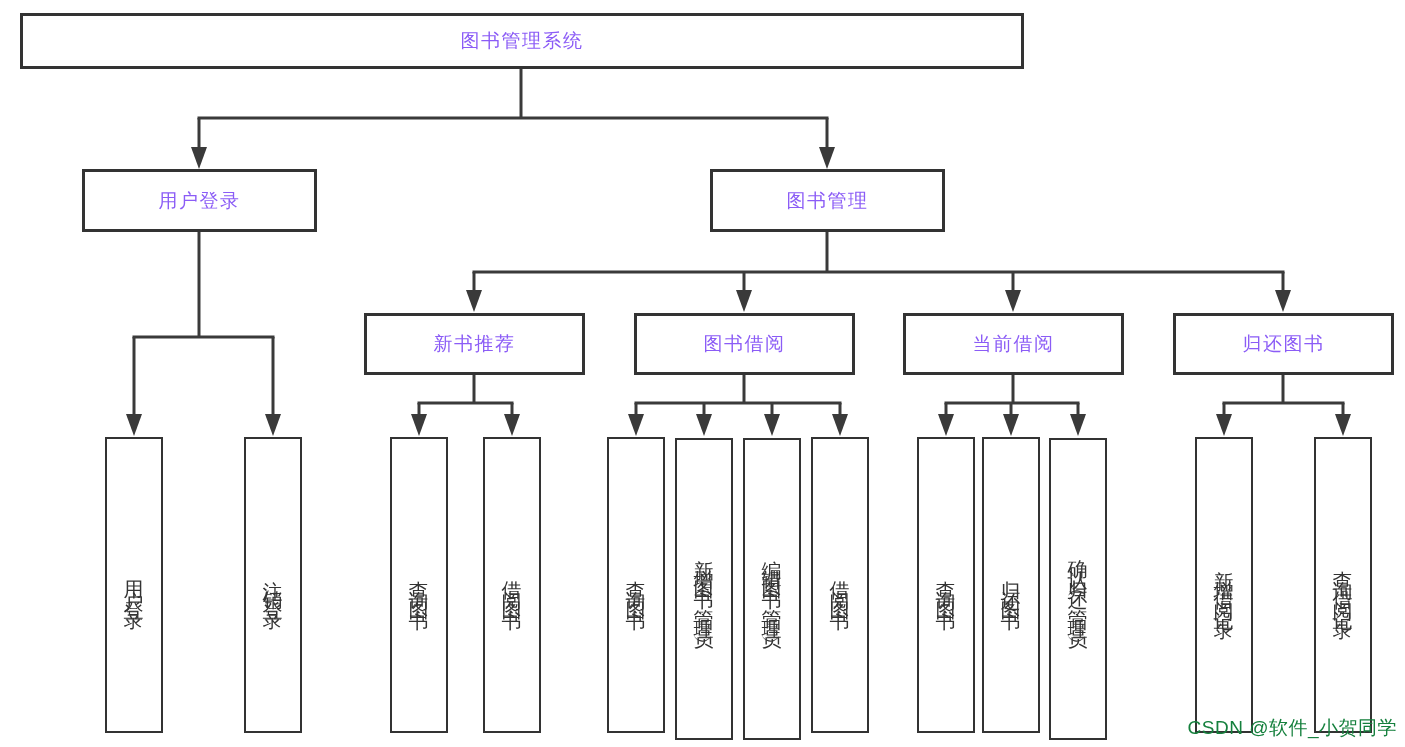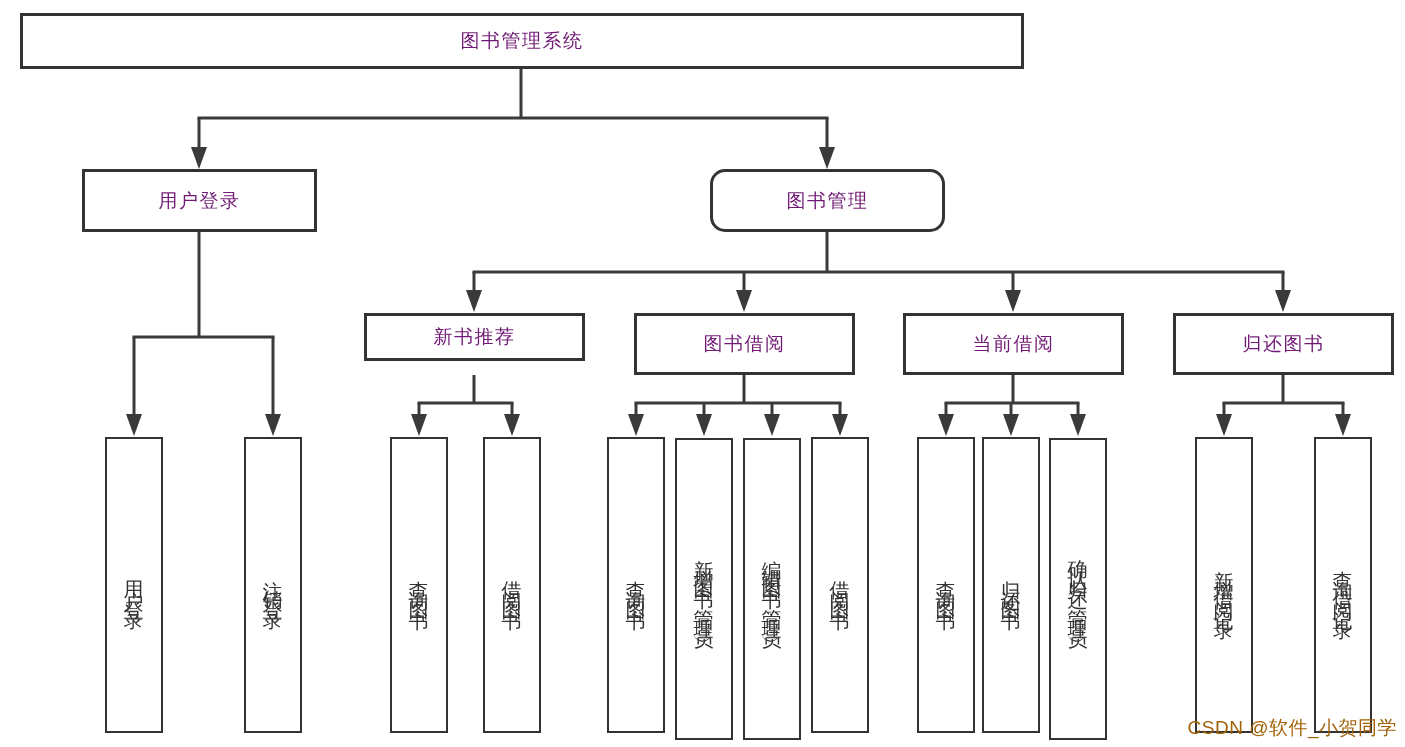--- a/index.html
+++ b/index.html
@@ -32,21 +32,21 @@
   }
   .hbox {
     position: absolute;
     border: 3px solid #333333;
     background: #ffffff;
     display: flex;
     align-items: center;
     justify-content: center;
     font-size: 19px;
     letter-spacing: 1.5px;
-    color: #701a75;
+    color: #8b5cf6;
     white-space: nowrap;
   }
   .vbox {
     position: absolute;
     width: 58px;
     height: 296px;
     border: 2.5px solid #333333;
     background: #ffffff;
     writing-mode: vertical-rl;
     text-orientation: mixed;
@@ -58,21 +58,21 @@
     color: #333333;
     line-height: 1;
   }
   .vbox.tall { height: 302px; }
   .watermark {
     position: absolute;
     right: 8px;
     bottom: 6px;
     font-size: 19px;
     letter-spacing: 0.5px;
-    color: #a16207;
+    color: #15803d;
     z-index: 5;
     white-space: nowrap;
   }
 </style>
 </head>
 <body>
 
 <div class="canvas">
 
   <svg class="connectors" viewBox="0 0 1405 747" xmlns="http://www.w3.org/2000/svg">
@@ -147,23 +147,23 @@
       <path class="line" d="M1224,403 V417"></path>
       <path class="line" d="M1343,403 V417"></path>
       <path class="arrow" d="M1216,414 H1232 L1224,436 Z"></path>
       <path class="arrow" d="M1335,414 H1351 L1343,436 Z"></path>
     </g>
   </svg>
 
   <div class="hbox" style="left:20px; top:13px; width:1004px; height:56px;">图书管理系统</div>
 
   <div class="hbox" style="left:82px; top:169px; width:235px; height:63px;">用户登录</div>
-  <div class="hbox" style="left:710px; top:169px; width:235px; height:63px;border-radius:15px;">图书管理</div>
+  <div class="hbox" style="left:710px; top:169px; width:235px; height:63px;">图书管理</div>
 
-  <div class="hbox" style="left:364px; top:313px; width:221px; height:48px;">新书推荐</div>
+  <div class="hbox" style="left:364px; top:313px; width:221px; height:62px;">新书推荐</div>
   <div class="hbox" style="left:634px; top:313px; width:221px; height:62px;">图书借阅</div>
   <div class="hbox" style="left:903px; top:313px; width:221px; height:62px;text-align:center;">当前借阅</div>
   <div class="hbox" style="left:1173px; top:313px; width:221px; height:62px;">归还图书</div>
 
   <div class="vbox" style="left:105px; top:437px;">用户登录</div>
   <div class="vbox" style="left:244px; top:437px;">注销登录</div>
 
   <div class="vbox" style="left:390px; top:437px;">查询图书</div>
   <div class="vbox" style="left:483px; top:437px;">借阅图书</div>
 

